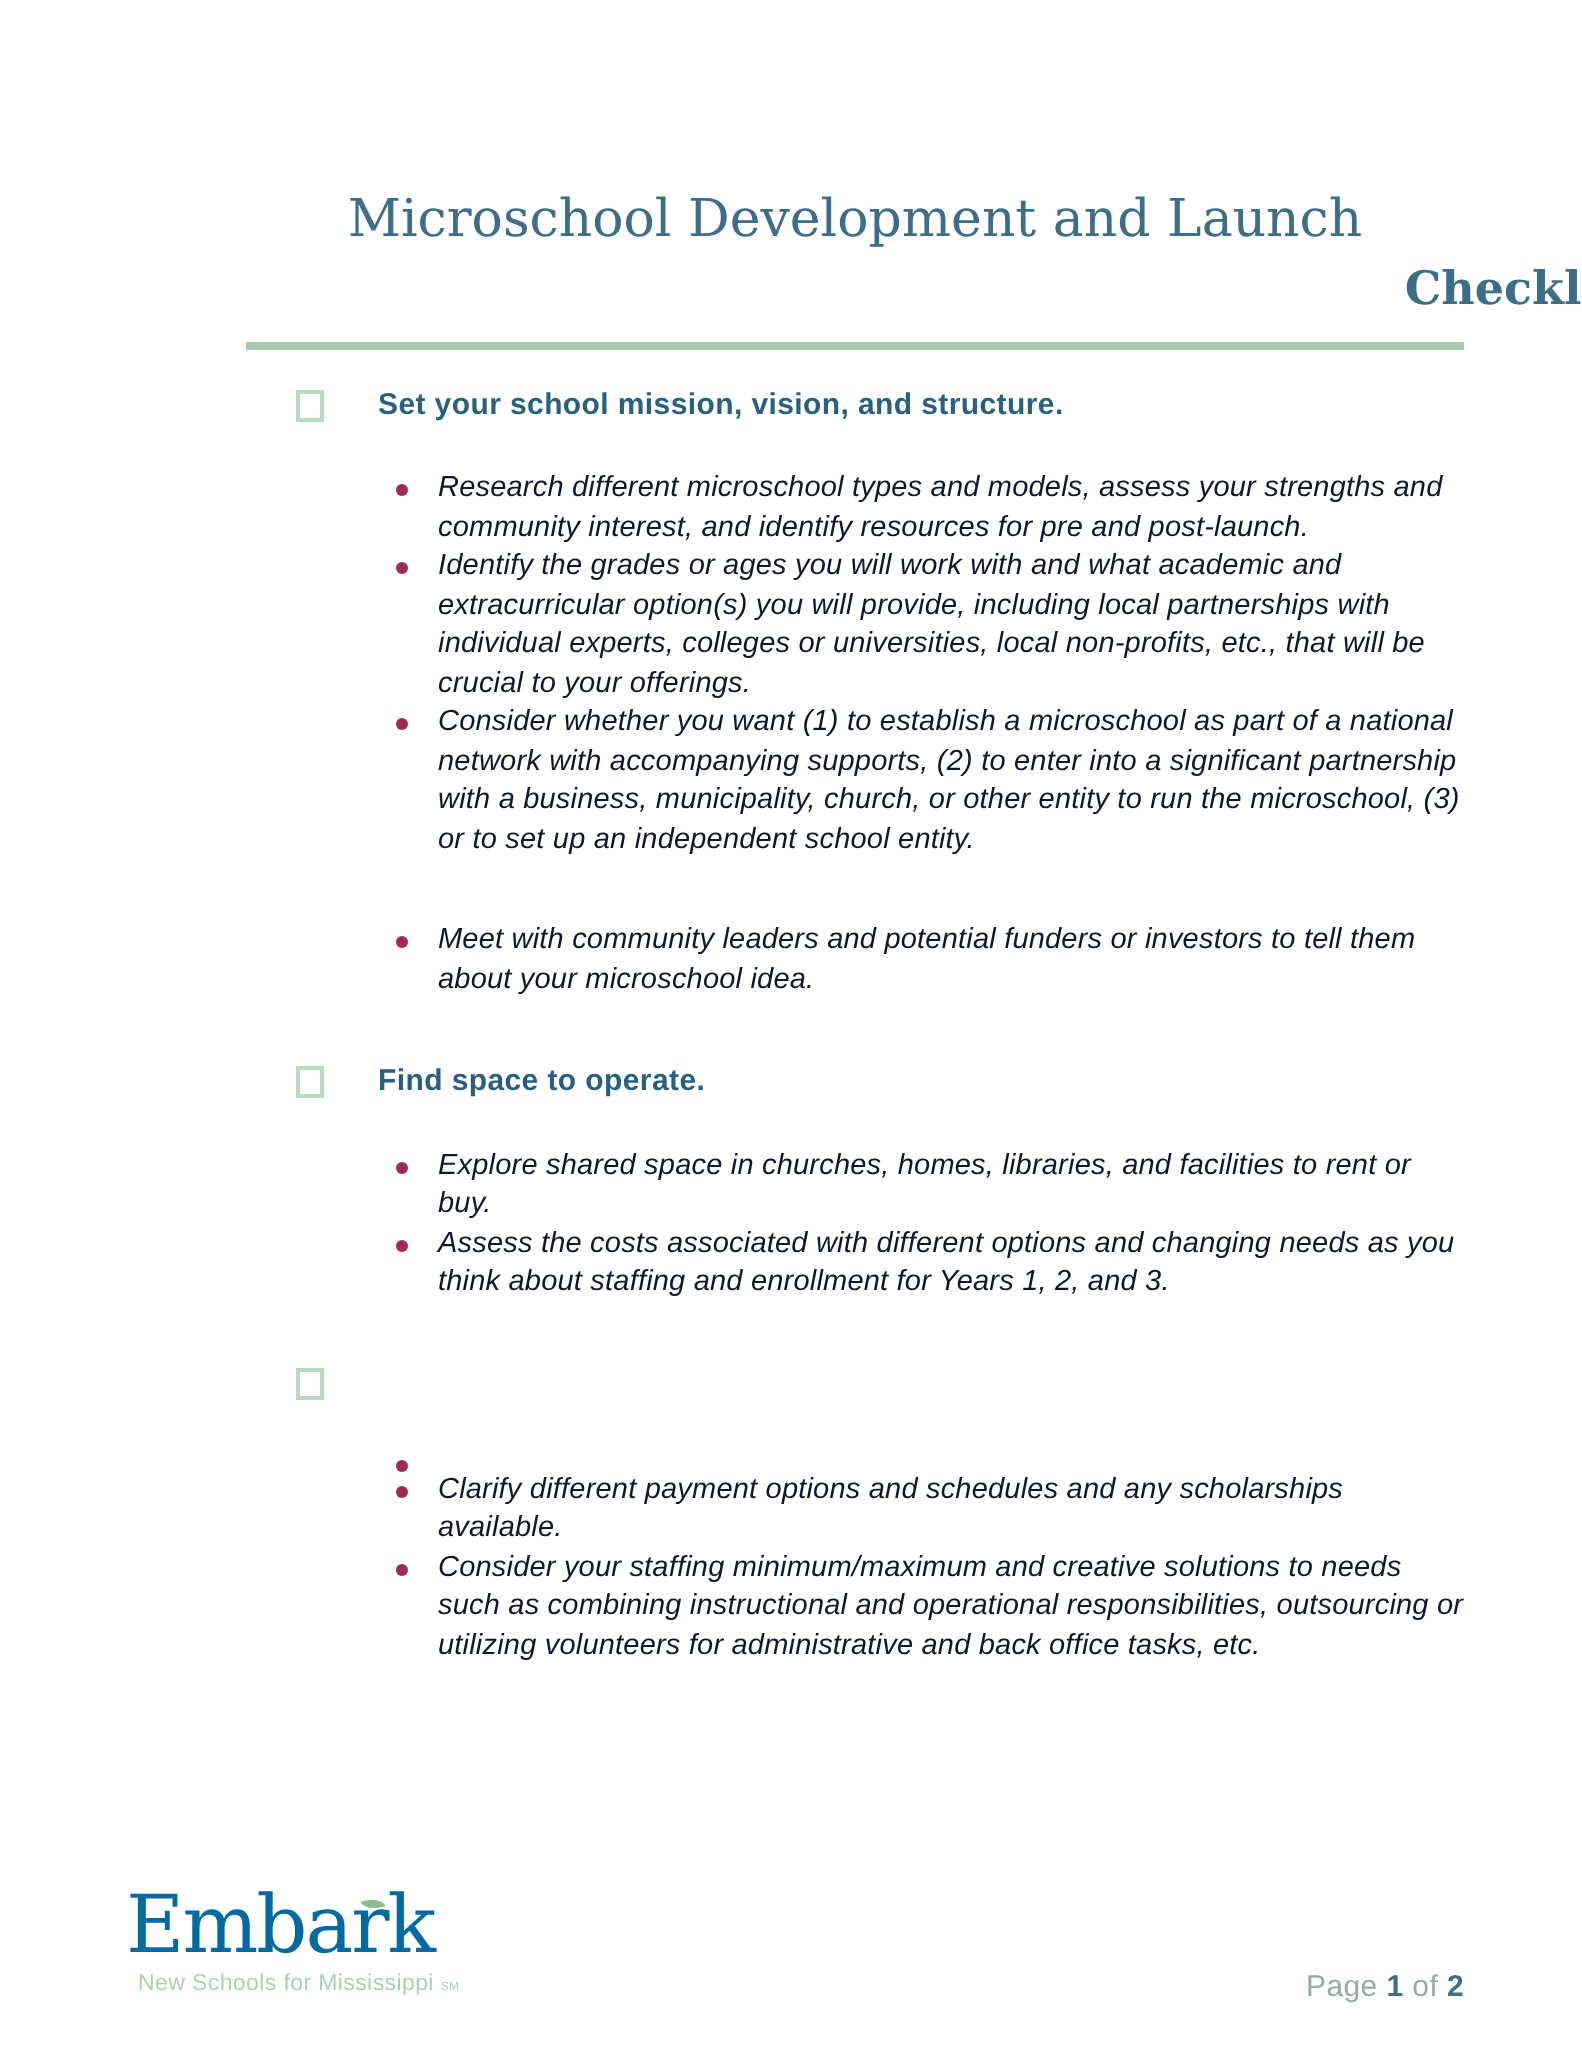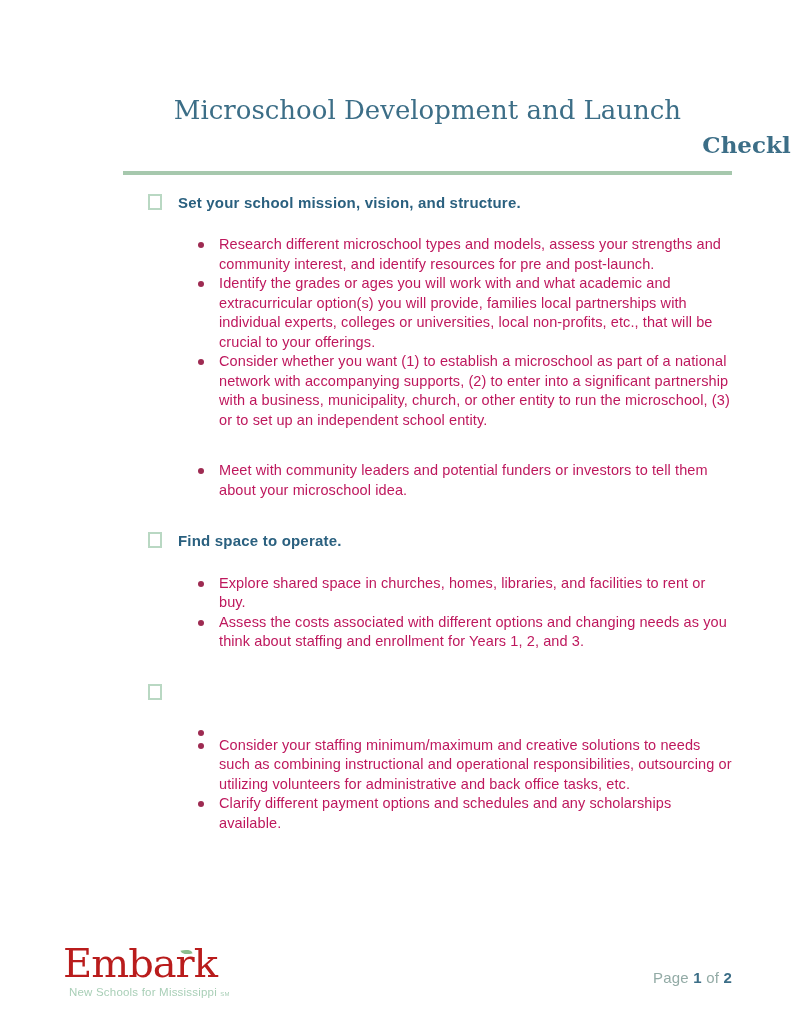--- a/index.html
+++ b/index.html
@@ -35,22 +35,22 @@
     background:#a6c8ad;
   }
   
   .content{
     margin:18px 91px 0 91px;
     width:609px;
   }
   .section{margin-bottom:31px;}
   .section-heading{
     display:flex;
-    align-items:flex-start;
-    gap:16px;
+    align-items:center;
+    gap:27px;
     padding-left:25px;
   }
   .checkbox{
     flex:0 0 auto;
     width:10px;height:12px;
     margin-top:1px;
     border:2px solid #b9d8c3;
     background:transparent;
     display:inline-block;
   }
@@ -74,37 +74,38 @@
   .dot{
     flex:0 0 auto;
     width:6px;height:6px;
     border-radius:50%;
     background:#9e2b52;
     margin:7px 15px 0 0;
   }
   .bullet-text{
     font-size:14.5px;
     line-height:19.5px;
-    color:#be185d;
+    color:#0f172a;
     max-width:517px;
     letter-spacing:.1px;
+    font-style:italic;
   }
   
   .footer-logo{
     position:absolute;
     left:63px;bottom:26px;
     width:220px;
   }
   .logo-word{
     position:relative;
     font-family:"DejaVu Serif","Liberation Serif",serif;
     font-weight:500;
     font-size:40px;
     line-height:1;
-    color:#b91c1c;
+    color:#0369a1;
     letter-spacing:-1px;
   }
   .leaf-icon{
     position:absolute;
     left:118px;top:6px;
     width:11px;height:6px;
     background:#8bbd8e;
     border-radius:0 100% 0 100%;
     transform:rotate(-18deg);
   }
@@ -115,21 +116,21 @@
     color:#a9cfb7;
     letter-spacing:.2px;
   }
   .logo-sm{
     font-size:6px;
     color:#a9cfb7;
     vertical-align:baseline;
   }
   .page-indicator{
     position:absolute;
-    right:91px;bottom:38px;
+    right:91px;bottom:22px;
     font-size:15px;
     color:#93aba6;
     letter-spacing:.2px;
   }
   .page-indicator b{
     color:#3c6e87;
     font-weight:bold;
   }
 </style>
 </head>
@@ -148,21 +149,21 @@
         <span class="heading-text">Set your school mission, vision, and structure.</span>
       </div>
       <ul class="bullets">
     <li class="bullet">
       <span class="dot"></span>
       <span class="bullet-text">Research different microschool types and models, assess your strengths and community interest, and identify resources for pre and post-launch.</span>
     </li>
 
     <li class="bullet">
       <span class="dot"></span>
-      <span class="bullet-text">Identify the grades or ages you will work with and what academic and extracurricular option(s) you will provide, families local partnerships with individual experts, colleges or universities, local non-profits, etc., that will be crucial to your offerings.</span>
+      <span class="bullet-text">Identify the grades or ages you will work with and what academic and extracurricular option(s) you will provide, including local partnerships with individual experts, colleges or universities, local non-profits, etc., that will be crucial to your offerings.</span>
     </li>
 
     <li class="bullet">
       <span class="dot"></span>
       <span class="bullet-text">Consider whether you want (1) to establish a microschool as part of a national network with accompanying supports, (2) to enter into a significant partnership with a business, municipality, church, or other entity to run the microschool, (3) or to set up an independent school entity.</span>
     </li>
   </ul>
     </section>
 
     <section class="section">
@@ -199,26 +200,26 @@
         <span class="checkbox"></span>
       </div>
       <ul class="bullets">
 
     <li class="bullet">
       <span class="dot"></span>
     </li>
 
     <li class="bullet">
       <span class="dot"></span>
+      <span class="bullet-text">Clarify different payment options and schedules and any scholarships available.</span>
+    </li>
+
+    <li class="bullet">
+      <span class="dot"></span>
       <span class="bullet-text">Consider your staffing minimum/maximum and creative solutions to needs such as combining instructional and operational responsibilities, outsourcing or utilizing volunteers for administrative and back office tasks, etc.</span>
-    </li>
-
-    <li class="bullet">
-      <span class="dot"></span>
-      <span class="bullet-text">Clarify different payment options and schedules and any scholarships available.</span>
     </li>
   </ul>
     </section>
   </main>
 
   <div class="footer-logo">
     <div class="logo-word">
       <span>Embark</span>
       <span class="leaf-icon"></span>
     </div>

